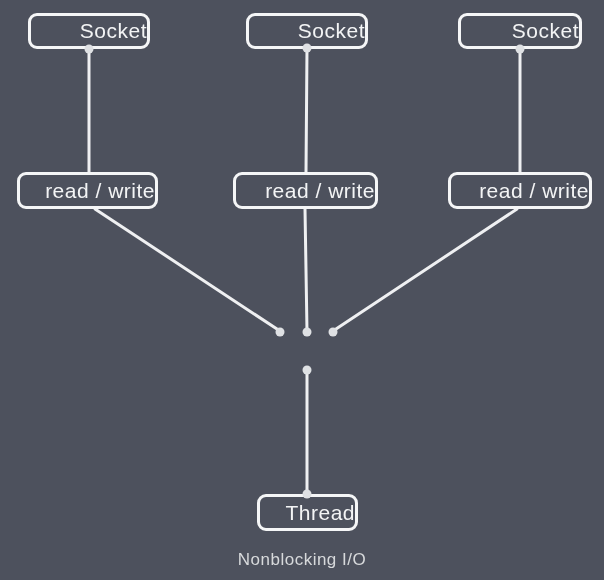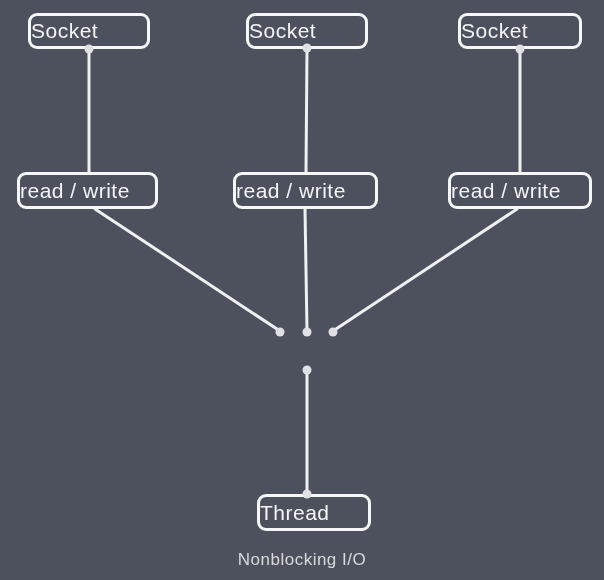--- a/index.html
+++ b/index.html
@@ -19,36 +19,36 @@
   }
   .node {
     position: absolute;
     box-sizing: border-box;
     border: 3px solid #f5f6f7;
     border-radius: 9px;
     background: #4d515d;
     color: #f3f4f5;
     display: flex;
     align-items: center;
-    justify-content: flex-start;
+    justify-content: flex-end;
     font-size: 21px;
     letter-spacing: 0.5px;
     z-index: 2;
   }
   
   .socket1 { left: 28px;  top: 13px; width: 122px; height: 36px; }
   .socket2 { left: 246px; top: 13px; width: 122px; height: 36px; }
   .socket3 { left: 458px; top: 13px; width: 124px; height: 36px; }
   
   .rw1 { left: 17px;  top: 172px; width: 141px; height: 37px; }
   .rw2 { left: 233px; top: 172px; width: 145px; height: 37px; }
   .rw3 { left: 448px; top: 172px; width: 144px; height: 37px; }
   
   .selector { left: 255px; top: 334px; width: 105px; height: 37px; }
-  .thread   { left: 257px; top: 494px; width: 114px; height: 37px; }
+  .thread   { left: 257px; top: 494px; width: 101px; height: 37px; }
 
   .edges-layer {
     position: absolute;
     left: 0; top: 0;
     width: 604px; height: 580px;
     z-index: 1;
   }
   .dots-layer {
     position: absolute;
     left: 0; top: 0;

